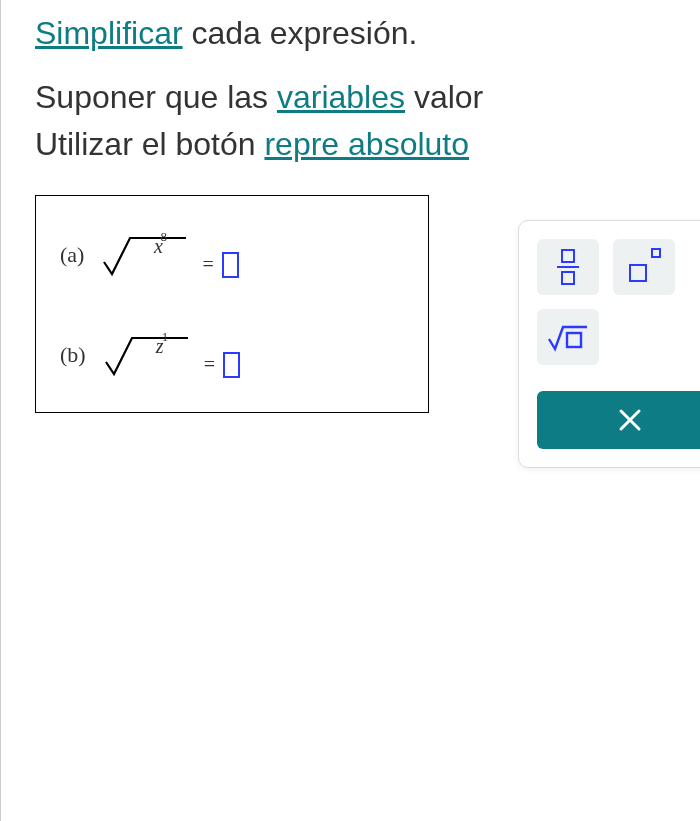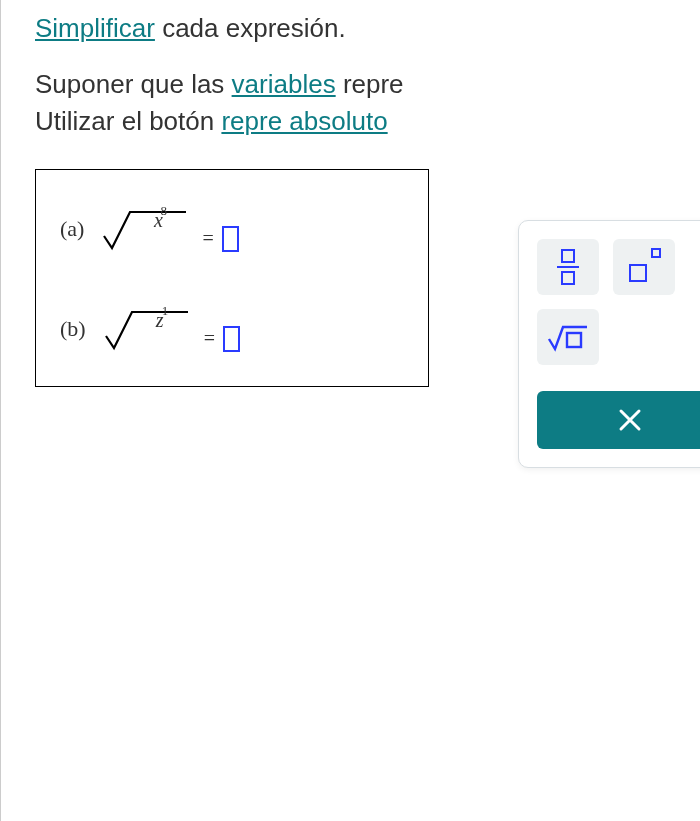--- a/index.html
+++ b/index.html
@@ -11,21 +11,21 @@
     color: #333;
     width: 700px;
     height: 821px;
     overflow: hidden;
     border-left: 1px solid #ccc;
   }
   .content {
     padding: 10px 0 0 34px;
   }
   .instr {
-    font-size: 26px;
+    font-size: 32px;
     line-height: 1.45;
     margin: 0 0 18px 0;
     color: #333;
   }
   .link {
     color: #0d7c84;
     text-decoration: underline;
   }
   .problem-box {
     margin-top: 28px;
@@ -156,21 +156,21 @@
   .kp-cancel svg { display: block; }
 </style>
 </head>
 <body>
 
 <div class="content">
   <p class="instr">
     <span class="link">Simplificar</span><span> cada expresión.</span>
   </p>
   <p class="instr">
-    <span>Suponer que las </span><span class="link">variables</span><span> repre</span><br>
+    <span>Suponer que las </span><span class="link">variables</span><span> valor</span><br>
     <span>Utilizar el botón </span><span class="link">repre absoluto</span>
   </p>
 
   <div class="problem-box">
     <div class="row row-a">
       <span class="lbl">(a)</span>
       <div class="radical">
         <svg class="rad-svg" width="86" height="50" viewBox="0 0 86 50">
           <path d="M2 30 L10 42 L28 6 L84 6" stroke="#000" stroke-width="2.2" fill="none"></path>
         </svg>

